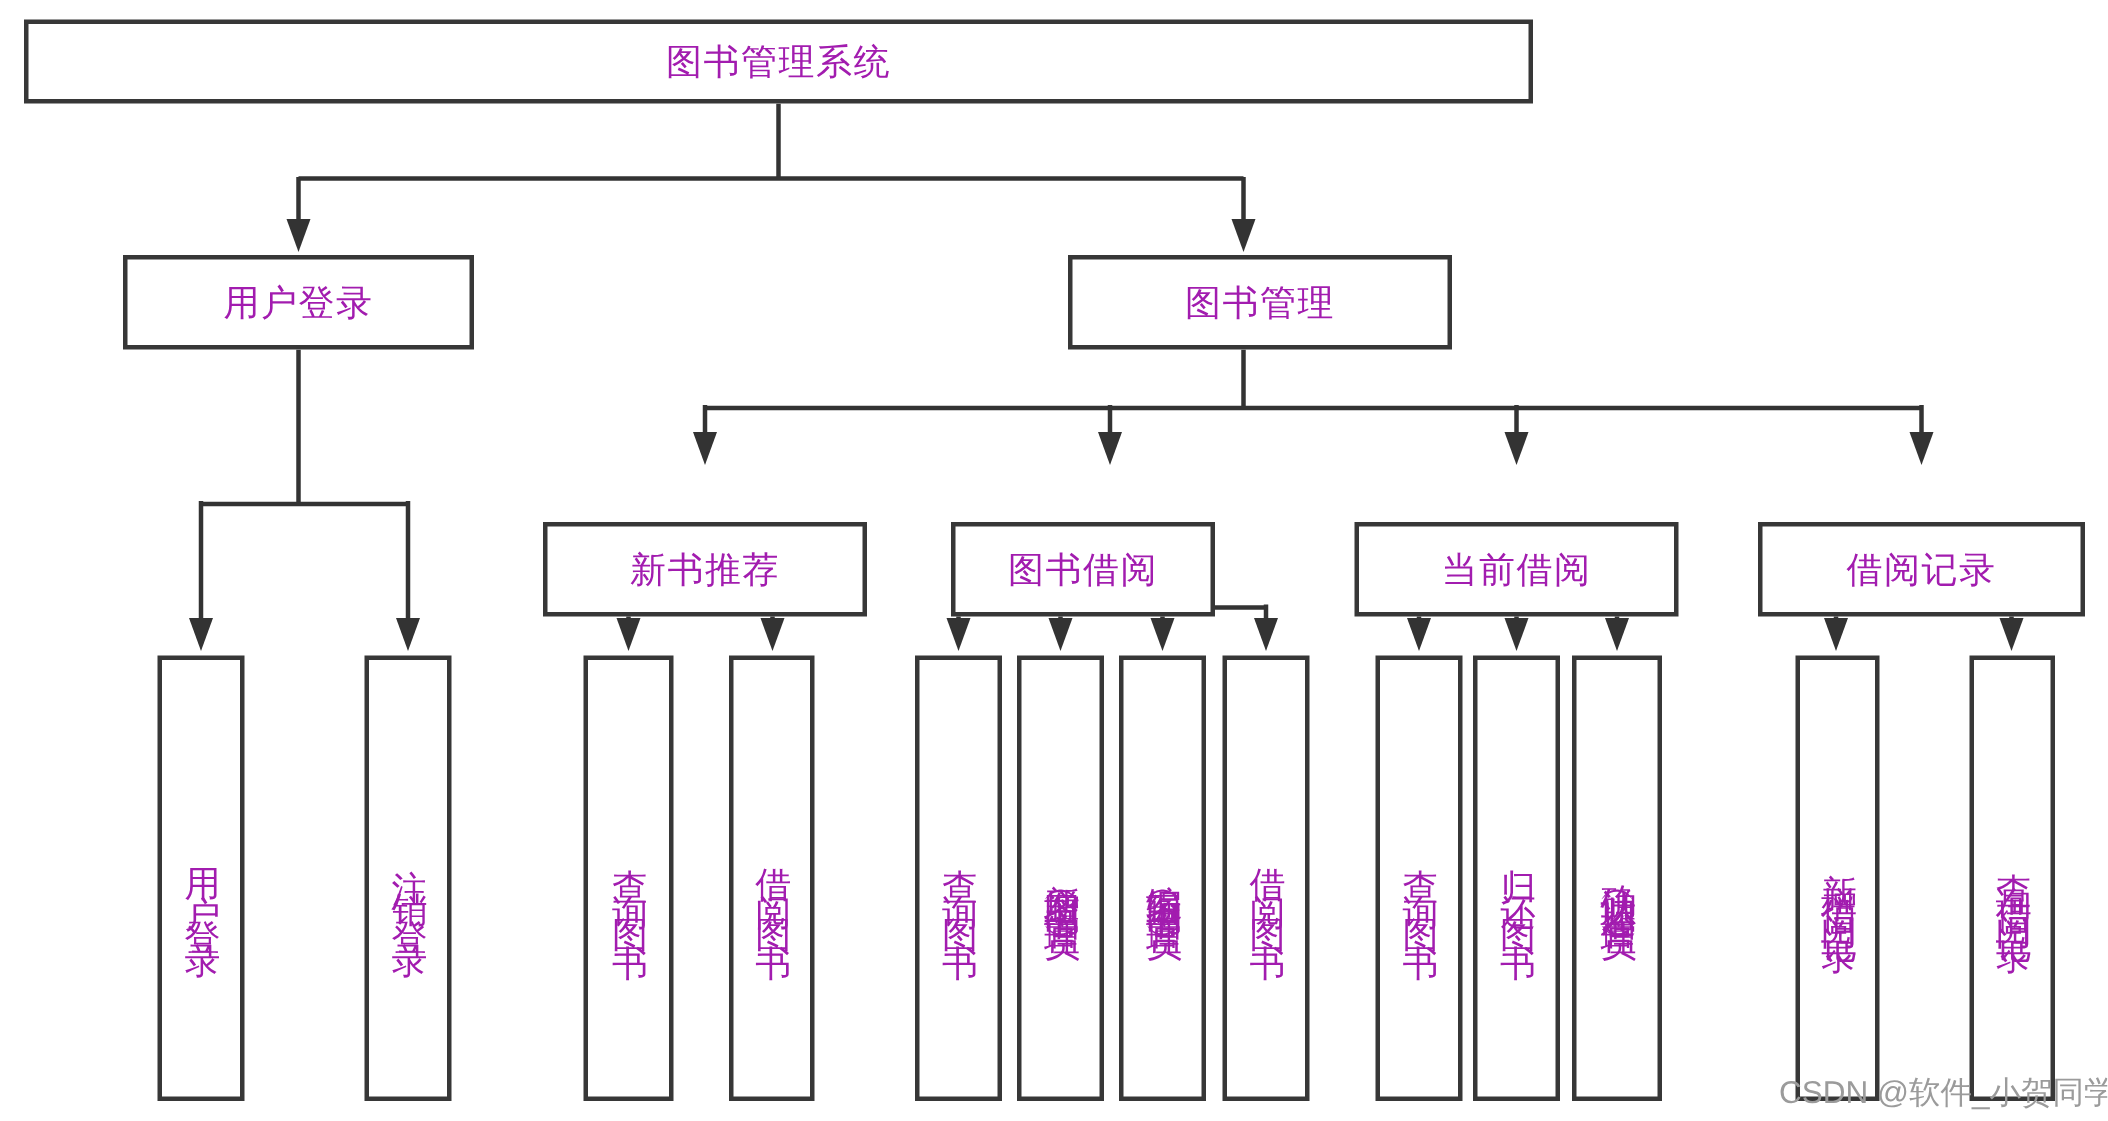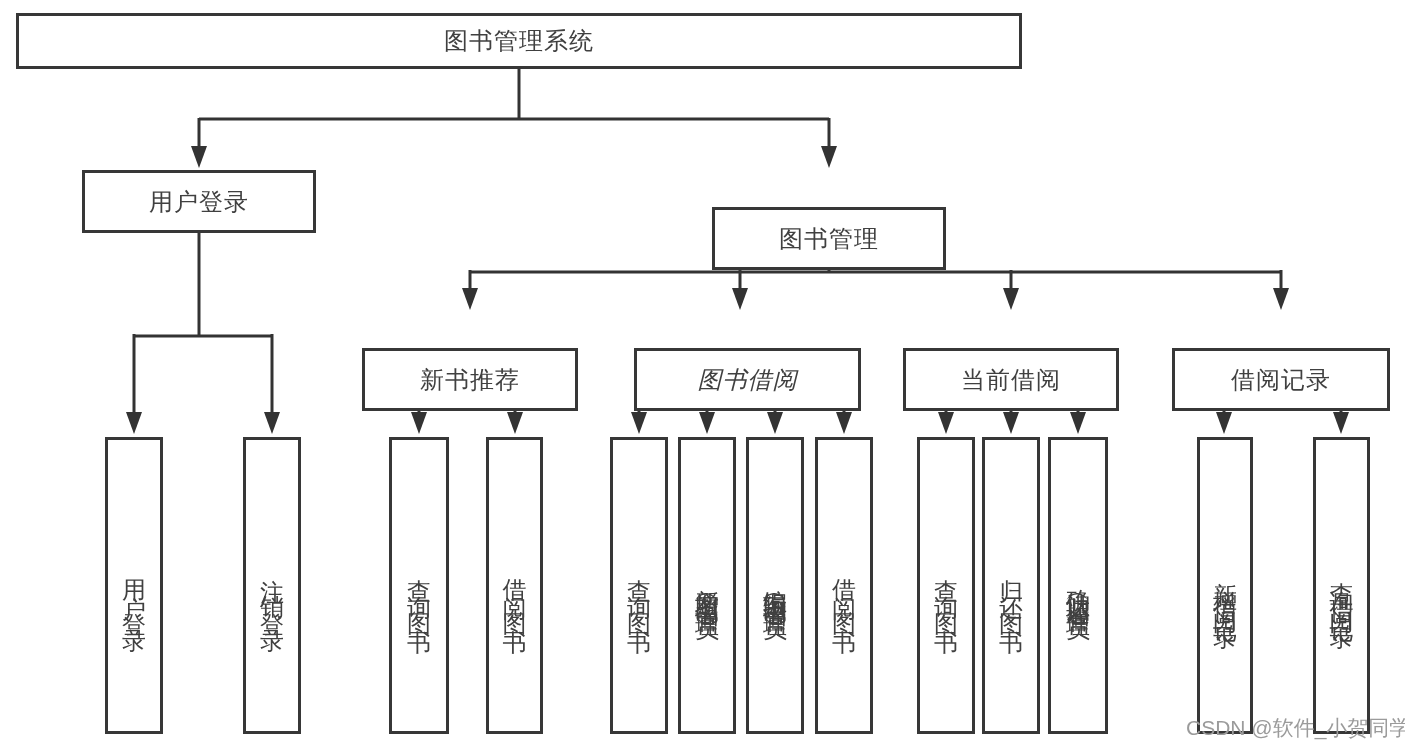--- a/index.html
+++ b/index.html
@@ -4,29 +4,29 @@
 <style>
   html,body{margin:0;padding:0;background:#ffffff;}
   .stage{
     position:relative;width:1405px;height:747px;background:#ffffff;
     font-family:"Liberation Sans","DejaVu Sans",sans-serif;overflow:hidden;
   }
   .connectors{position:absolute;left:0;top:0;z-index:1;}
   .box{
     position:absolute;background:#ffffff;border:3px solid #373737;
     display:flex;align-items:center;justify-content:center;
-    color:#404040;box-sizing:border-box;z-index:2;
+    color:#a21caf;box-sizing:border-box;z-index:2;
   }
   .h{font-size:24px;letter-spacing:1px;}
   .root{left:16px;top:13px;width:1006px;height:56px;}
   .l2a{left:82px;top:170px;width:234px;height:63px;}
-  .l2b{left:712px;top:170px;width:234px;height:63px;margin-top:37px;}
+  .l2b{left:712px;top:170px;width:256px;height:63px;}
   .l3{top:313px;height:63px;margin-top:35px;}
   .l3a{left:362px;width:216px;}
-  .l3b{left:634px;width:227px;font-style:italic;}
+  .l3b{left:634px;width:176px;}
   .l3c{left:903px;width:216px;}
   .l3d{left:1172px;width:218px;}
   .v{top:437px;height:297px;}
   .v span{
     writing-mode:vertical-rl;text-orientation:mixed;
     font-size:24px;line-height:1;white-space:nowrap;
   }
   .vt4 span{letter-spacing:17px;margin-bottom:-17px;}
   .vt6 span{letter-spacing:9px;margin-bottom:-9px;}
   .vt9 span{letter-spacing:4px;margin-bottom:-4px;}

